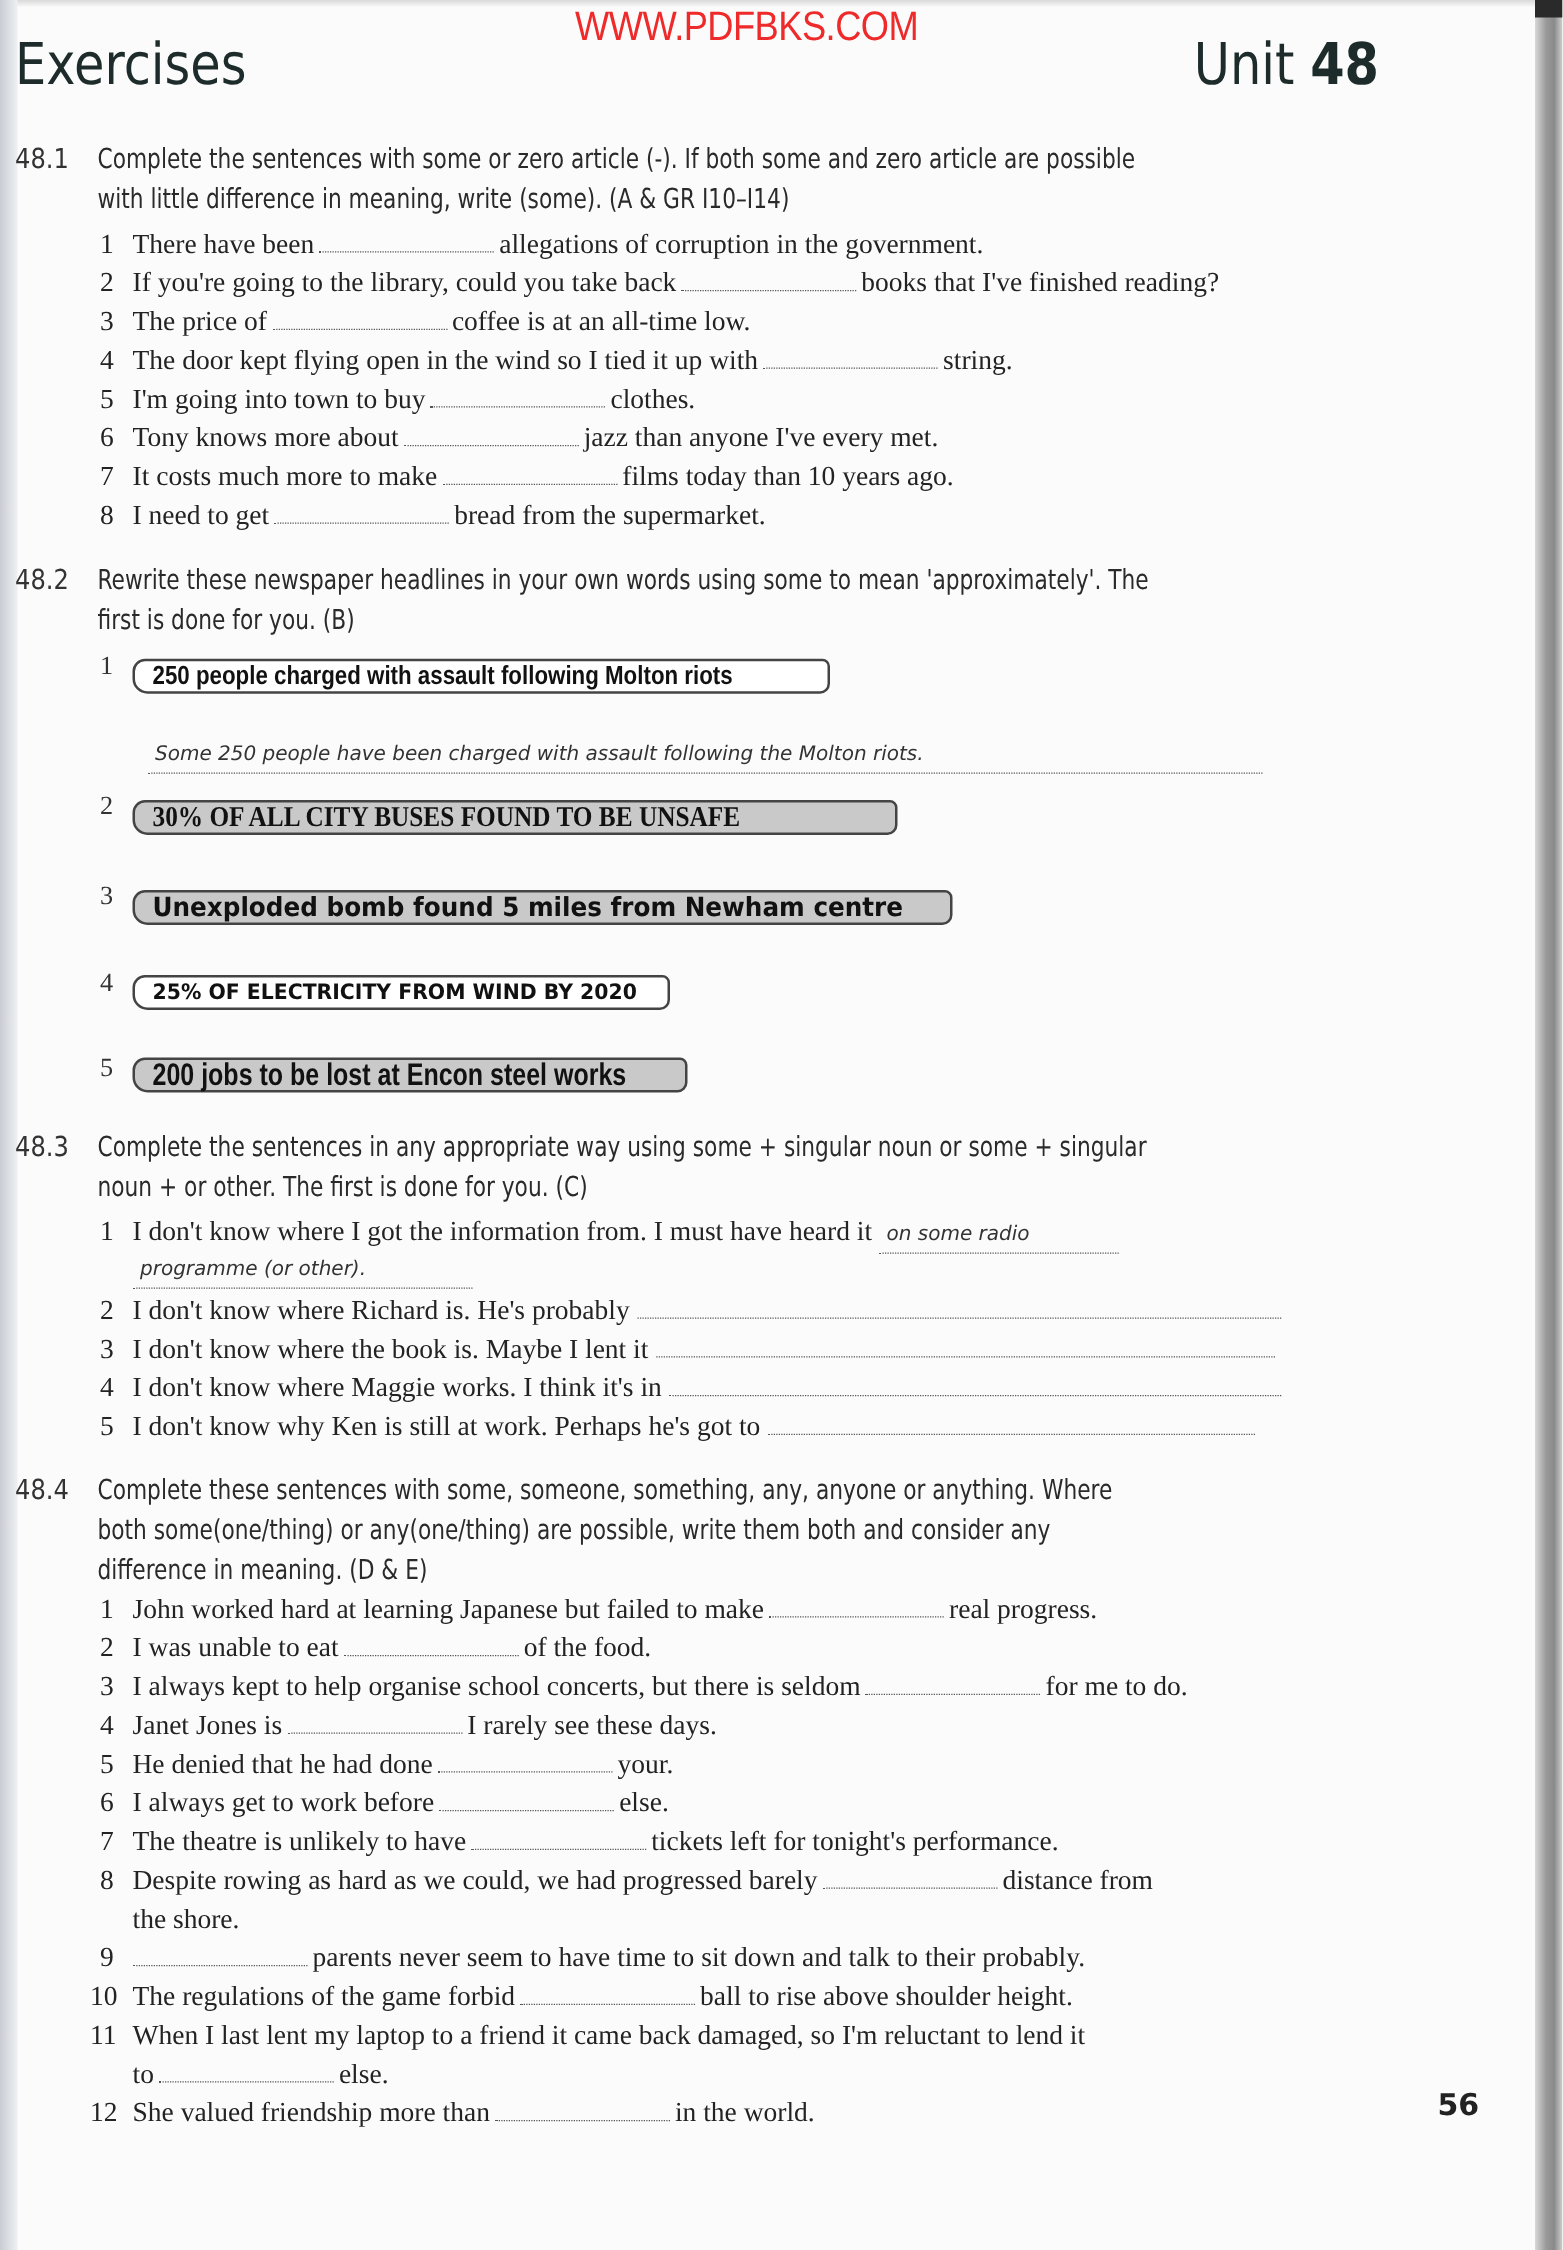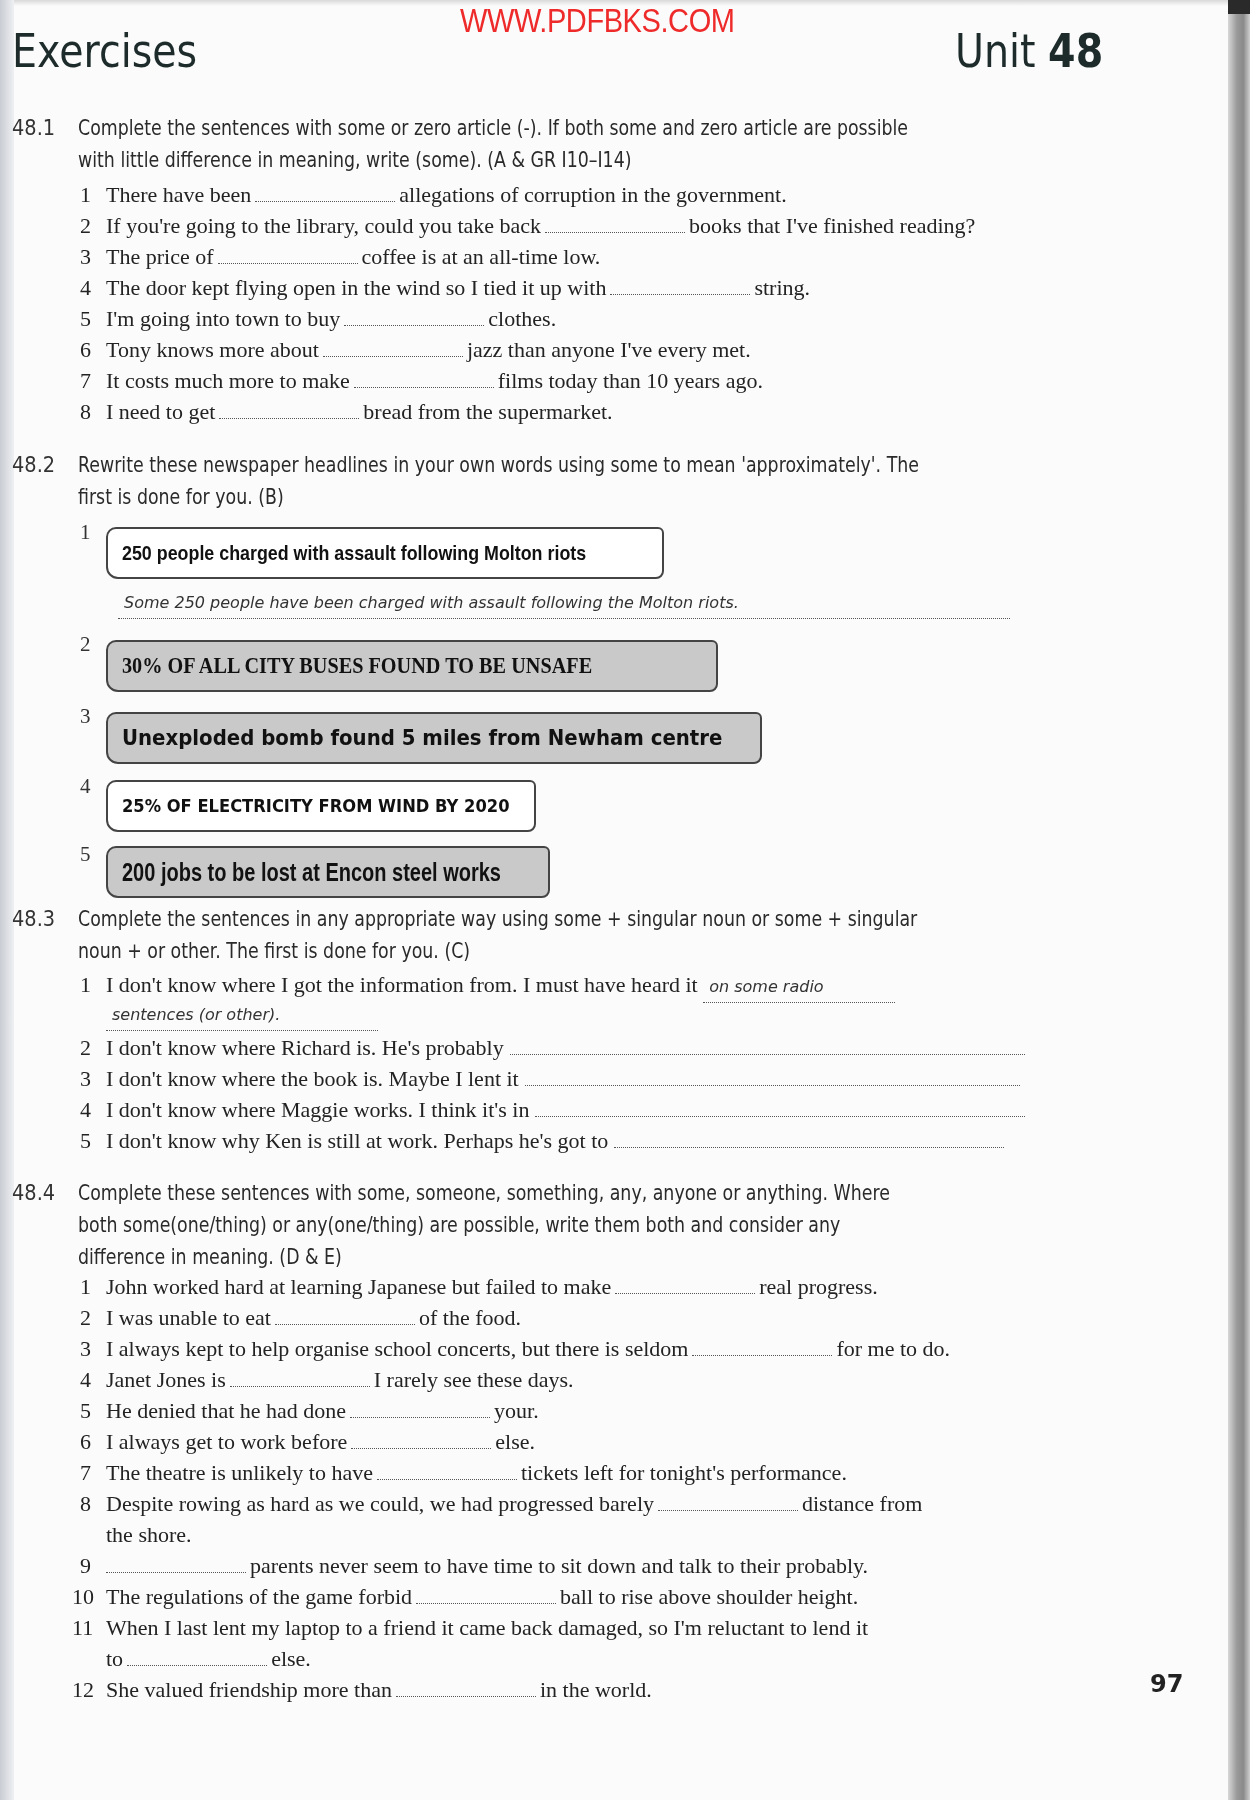--- a/index.html
+++ b/index.html
@@ -56,21 +56,21 @@
   .num2 { display:inline-block; width:34px; margin-left:-8px; }
   .blank {
     display:inline-block; border-bottom:1.6px dotted #555; height:18px; vertical-align:baseline;
     margin:0 4px;
   }
   .longblank { display:inline-block; border-bottom:1.6px dotted #555; height:18px; margin-left:6px; }
   .hw { font-family:"DejaVu Sans", sans-serif; font-style:italic; color:#333; font-size:16px; }
   .hw-line { border-bottom:1.6px dotted #555; display:inline-block; padding:0 6px; }
   .headline-num { position:absolute; left:80px; font-size:21px; color:#333; }
   .headline {
-    position:absolute; height:52px; box-sizing:border-box;
+    position:absolute; height:28px; box-sizing:border-box;
     border:2px solid #444; border-radius:10px 6px 8px 12px;
     display:flex; align-items:center; padding-left:14px;
     font-weight:bold; color:#111; white-space:nowrap;
   }
   .headline.grey { background:#c9c9c9; }
   .headline.white { background:#fff; }
   .headline.h1 { font-family:"Liberation Sans", sans-serif; font-size:21px; transform-origin:left; }
   .headline.h2 { font-family:"Liberation Serif", serif; font-size:23px; }
   .headline.h3 { font-family:"DejaVu Sans", sans-serif; font-size:21px; }
   .headline.h4 { font-family:"DejaVu Sans", sans-serif; font-size:17px; }
@@ -140,21 +140,21 @@
     <span style="transform:scaleX(0.80)">200 jobs to be lost at Encon steel works</span>
   </div>
 
 <div class="sec-num" style="top:906px">48.3</div>
 <div class="sec-instr" style="top:903px">
   <div>Complete the sentences in any appropriate way using some + singular noun or some + singular</div>
   <div>noun + or other. The first is done for you. (C)</div>
 </div>
 
 <div class="line" style="left:80px;top:970px"><span class="num">1</span><span>I don't know where I got the information from. I must have heard it</span> <span class="hw hw-line" style="width:180px">on some radio</span></div>
-<div class="line" style="left:106px;top:998px"><span class="hw hw-line" style="width:260px">sentences (or other).</span></div>
+<div class="line" style="left:106px;top:998px"><span class="hw hw-line" style="width:260px">programme (or other).</span></div>
 
 <div class="line" style="left:80px;top:1033px"><span class="num">2</span><span>I don't know where Richard is. He's probably</span><span class="longblank" style="width:515px"></span></div>
 <div class="line" style="left:80px;top:1064px"><span class="num">3</span><span>I don't know where the book is. Maybe I lent it</span><span class="longblank" style="width:495px"></span></div>
 <div class="line" style="left:80px;top:1095px"><span class="num">4</span><span>I don't know where Maggie works. I think it's in</span><span class="longblank" style="width:490px"></span></div>
 <div class="line" style="left:80px;top:1126px"><span class="num">5</span><span>I don't know why Ken is still at work. Perhaps he's got to</span><span class="longblank" style="width:390px"></span></div>
 
 <div class="sec-num" style="top:1180px">48.4</div>
 <div class="sec-instr" style="top:1177px">
   <div>Complete these sentences with some, someone, something, any, anyone or anything. Where</div>
   <div>both some(one/thing) or any(one/thing) are possible, write them both and consider any</div>
@@ -169,13 +169,13 @@
 <div class="line" style="left:80px;top:1427px"><span class="num">6</span><span>I always get to work before</span><span class="blank" style="width:140px"></span><span>else.</span></div>
 <div class="line" style="left:80px;top:1458px"><span class="num">7</span><span>The theatre is unlikely to have</span><span class="blank" style="width:140px"></span><span>tickets left for tonight's performance.</span></div>
 <div class="line" style="left:80px;top:1489px"><span class="num">8</span><span>Despite rowing as hard as we could, we had progressed barely</span><span class="blank" style="width:140px"></span><span>distance from</span></div>
 <div class="line" style="left:106px;top:1520px">the shore.</div>
 <div class="line" style="left:80px;top:1551px"><span class="num">9</span><span class="blank" style="width:140px;margin-left:0"></span><span>parents never seem to have time to sit down and talk to their probably.</span></div>
 <div class="line" style="left:80px;top:1582px"><span class="num2">10</span><span>The regulations of the game forbid</span><span class="blank" style="width:140px"></span><span>ball to rise above shoulder height.</span></div>
 <div class="line" style="left:80px;top:1613px"><span class="num2">11</span><span>When I last lent my laptop to a friend it came back damaged, so I'm reluctant to lend it</span></div>
 <div class="line" style="left:106px;top:1644px"><span>to</span><span class="blank" style="width:140px"></span><span>else.</span></div>
 <div class="line" style="left:80px;top:1675px"><span class="num2">12</span><span>She valued friendship more than</span><span class="blank" style="width:140px"></span><span>in the world.</span></div>
 
-<div class="page-number">97</div>
+<div class="page-number">56</div>
 
 </body></html>

